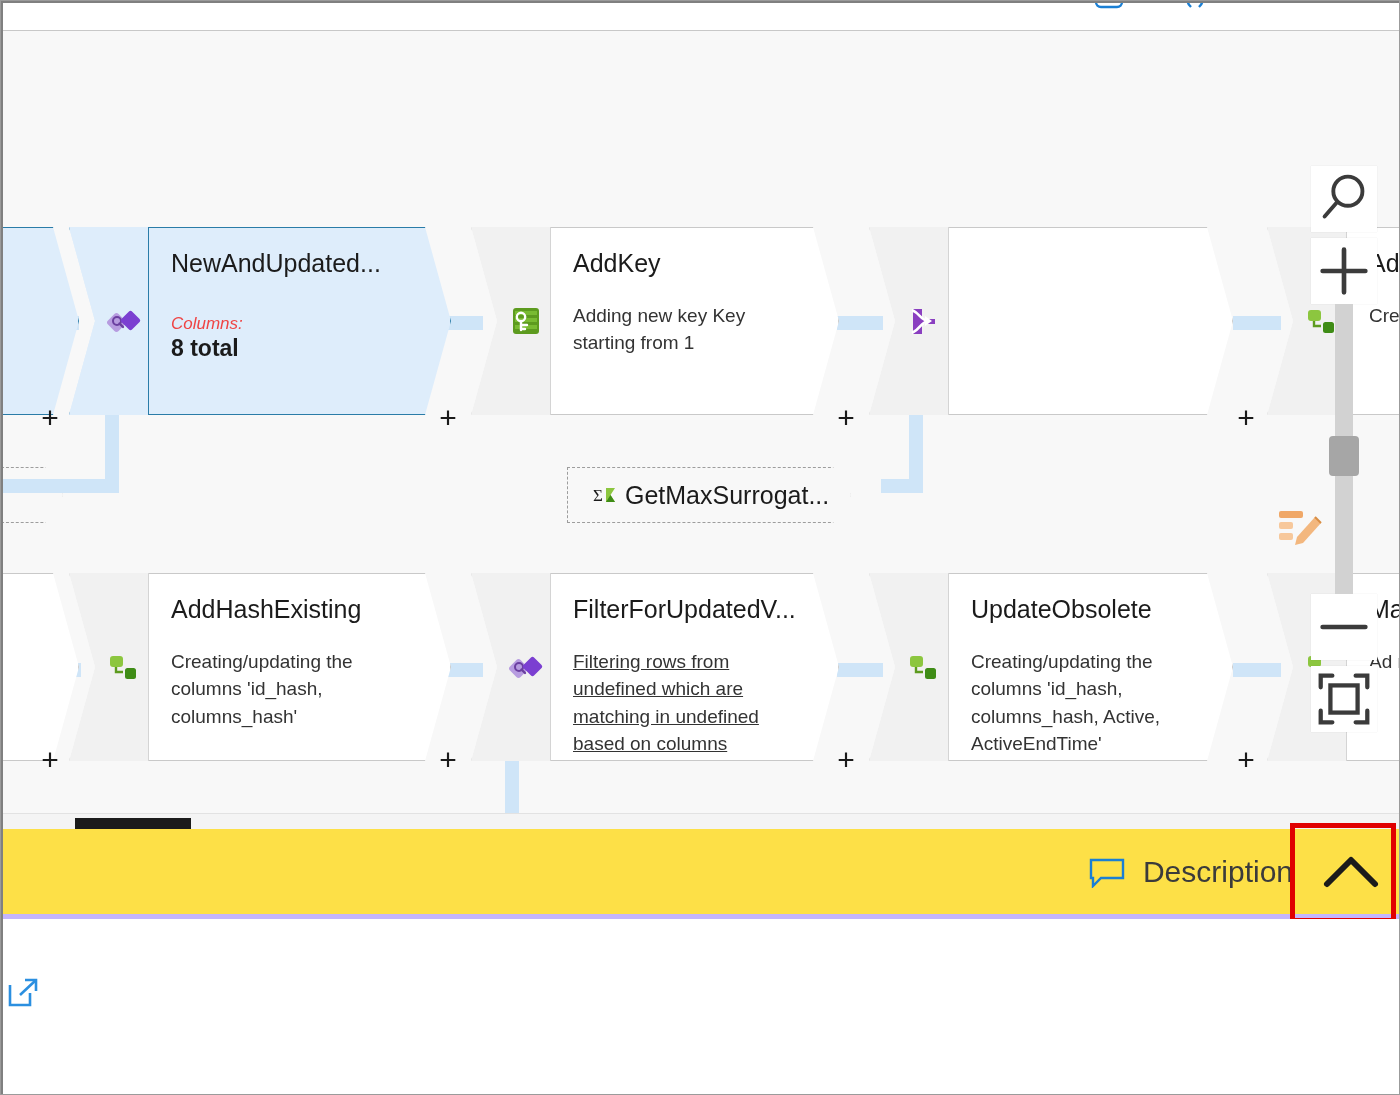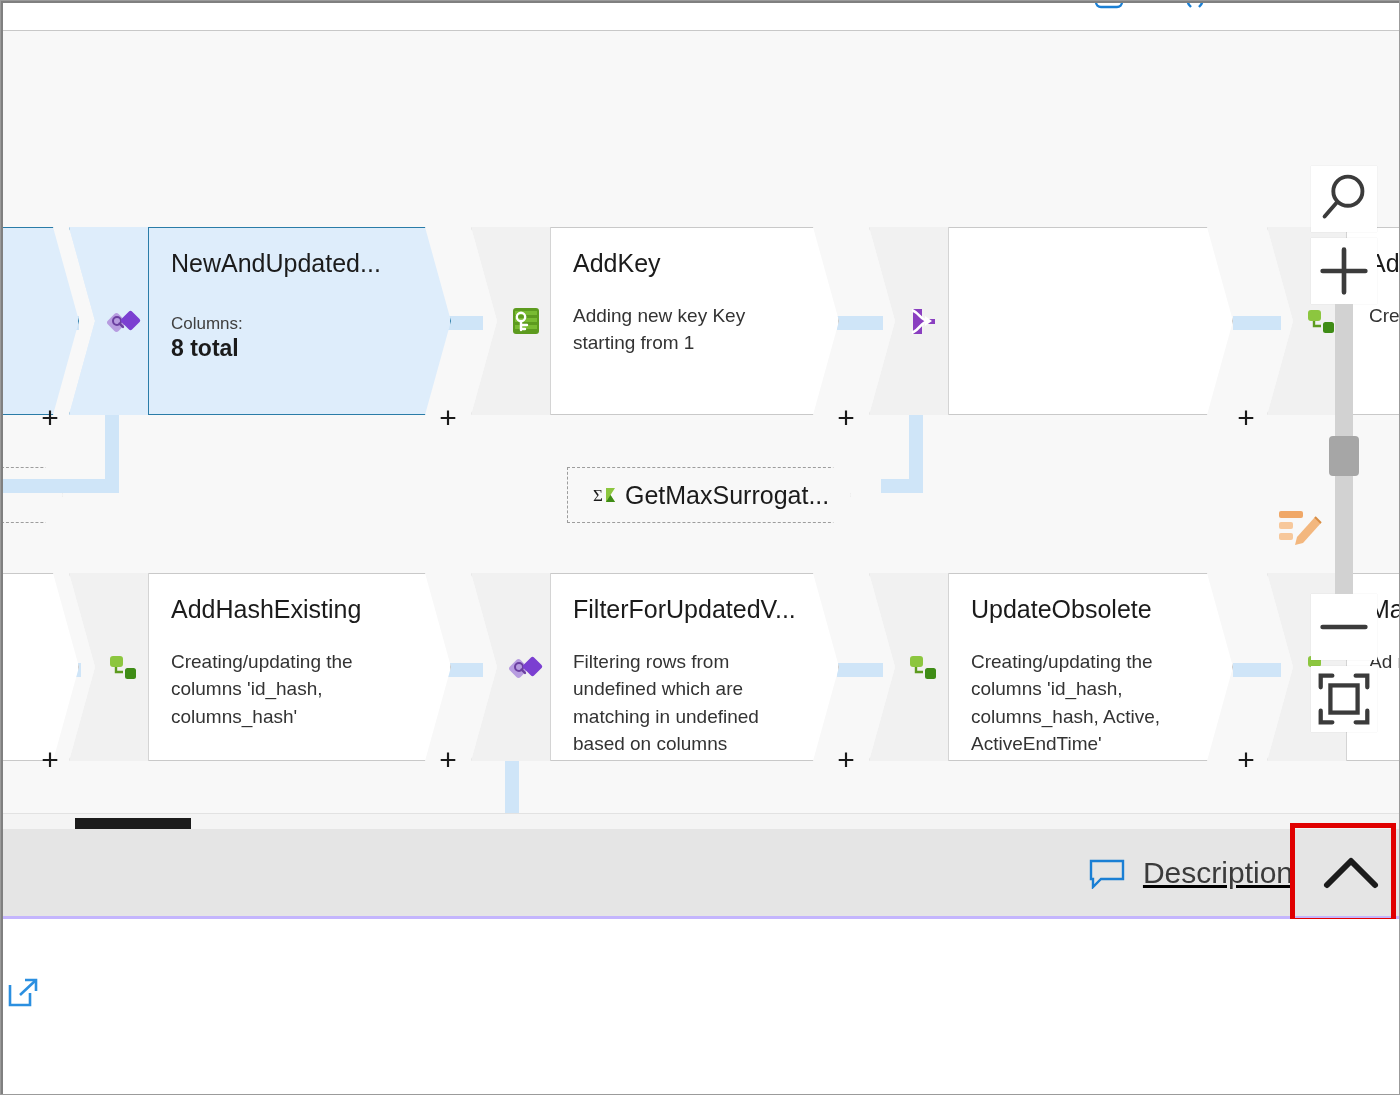--- a/index.html
+++ b/index.html
@@ -103,22 +103,23 @@
   .node .desc {
     margin-top: 24px;
     font-size: 19px;
     color: #333333;
     line-height: 1.45;
     overflow: hidden;
   }
   .node .meta-label {
     margin-top: 36px;
     font-size: 17px;
-    color: #404040;
+    color: #ef4444;
     line-height: 1.2;
+    font-style: italic;
   }
   .node .meta-value {
     font-size: 23px;
     color: #1b1b1b;
     font-weight: 700;
     line-height: 1.25;
   }
 
   
   .plus-handle {
@@ -201,26 +202,25 @@
     left: 74px; top: 4px;
     width: 116px; height: 12px;
     background: #1b1b1b;
   }
 
   
   .desc-bar {
     position: absolute;
     left: 0; top: 828px;
     width: 1398px; height: 90px;
-    background: #e5e5e5;
-    border-bottom: 3px solid #c4b5fd;
+    background: #fde047;
+    border-bottom: 5px solid #c4b5fd;
     display: flex;
     align-items: center;
     justify-content: flex-end;
-    text-decoration: underline;
   }
   .desc-chat-icon { width: 40px; height: 32px; margin-right: 16px; }
   .desc-label {
     font-size: 30px;
     color: #3b3b3b;
     margin-right: 10px;
   }
   .desc-toggle {
     width: 96px; height: 90px;
     display: flex; align-items: center; justify-content: center;
@@ -426,21 +426,21 @@
           <svg viewBox="0 0 34 34">
             <rect x="2" y="11" width="15" height="15" rx="3" transform="rotate(-45 9.5 18.5)" fill="#b79ce0"></rect>
             <circle cx="10" cy="17" r="4" fill="none" stroke="#6b3fa0" stroke-width="2"></circle>
             <path d="M12.5 19.5 L16 23" stroke="#6b3fa0" stroke-width="2.4" stroke-linecap="round"></path>
             <rect x="16" y="9" width="15" height="15" rx="2.5" transform="rotate(45 23.5 16.5)" fill="#7b3fd1"></rect>
           </svg>
         </div>
       </div>
       <div class="body">
         <div class="title">FilterForUpdatedV...</div>
-        <div class="desc" style="width:238px; max-height:118px;">Filtering rows from undefined which are matching in undefined based on columns</div>
+        <div class="desc" style="width:238px; max-height:118px;text-decoration:underline;">Filtering rows from undefined which are matching in undefined based on columns</div>
       </div>
     </div>
     <div class="plus-handle" style="left:832px; top:716px;">+</div>
 
     <div class="node" style="left:868px; top:542px; width:364px;">
       <div class="shape"></div>
       <div class="gutter">
         <div class="gutter-icon">
           <svg viewBox="0 0 34 34">
             <rect x="3" y="6" width="13" height="11" rx="3" fill="#8cc63f"></rect>

